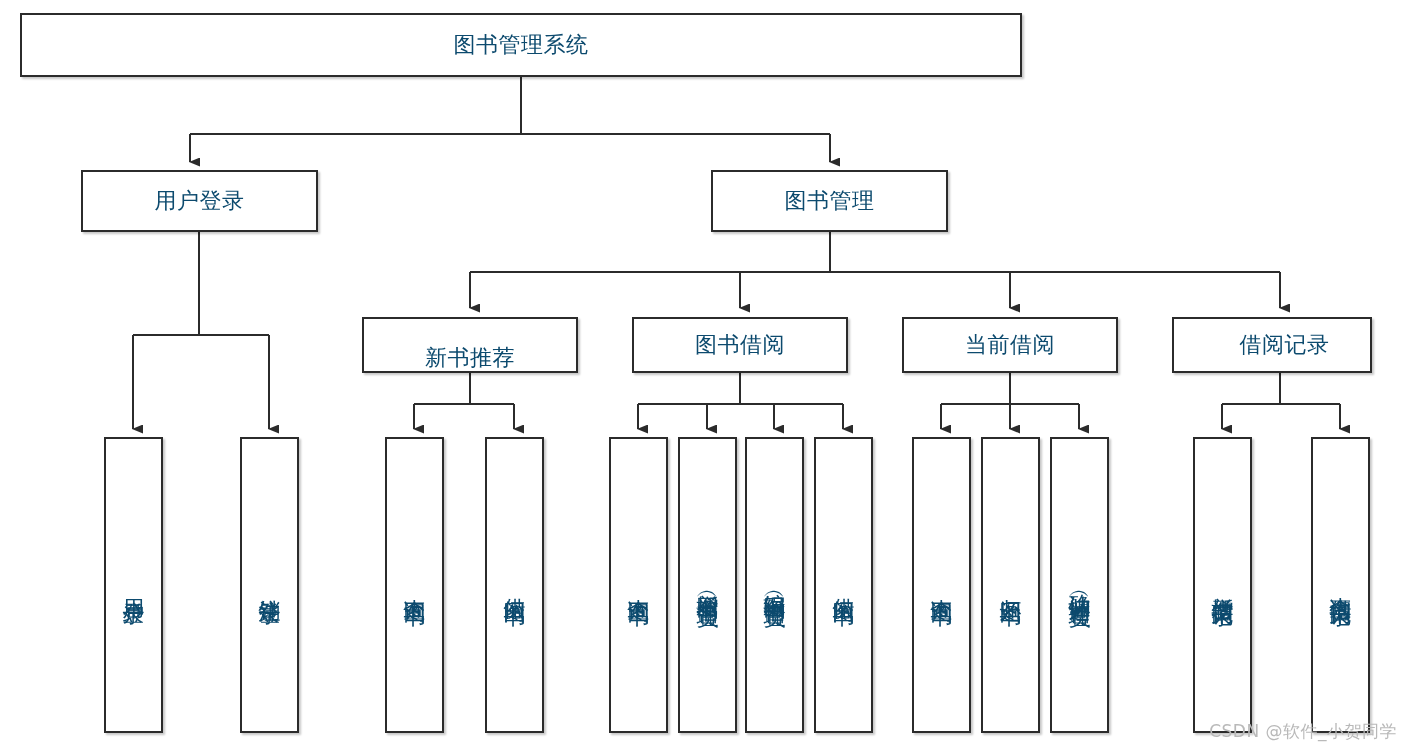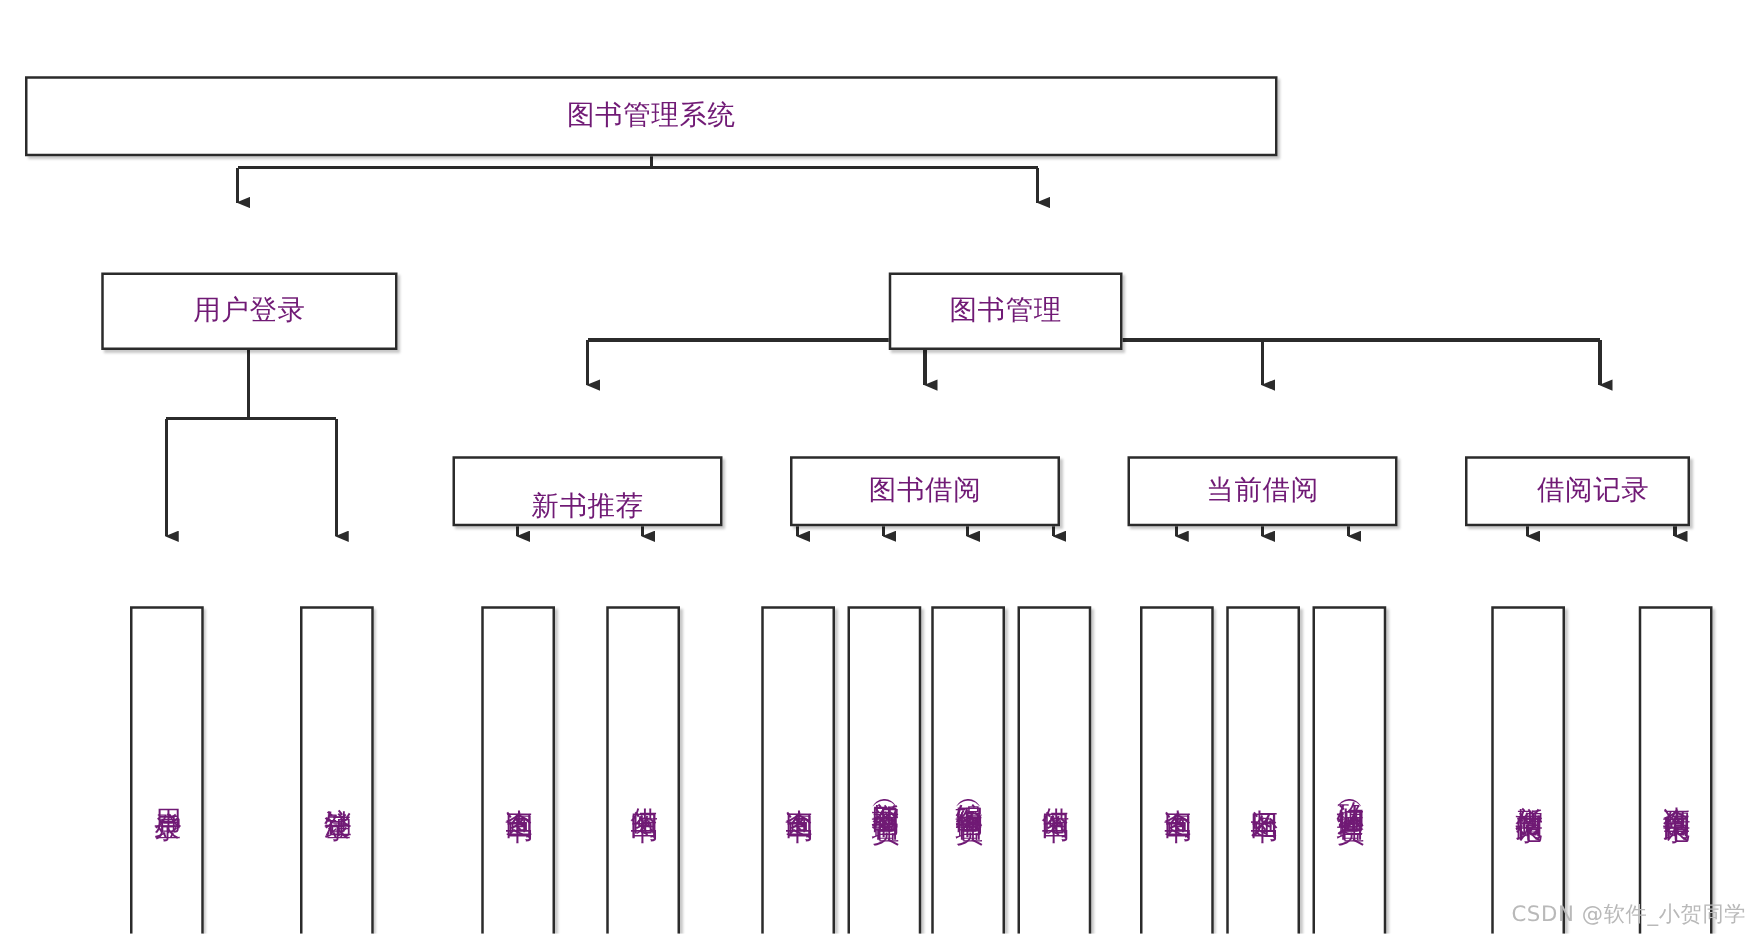--- a/index.html
+++ b/index.html
@@ -27,25 +27,24 @@
   }
   .node {
     position: absolute;
     box-sizing: border-box;
     background: #ffffff;
     border: 2px solid #2b2b2b;
     box-shadow: 2px 2px 2px rgba(0,0,0,0.22);
     display: flex;
     align-items: center;
     justify-content: center;
-    color: #701a75;
+    color: #0c4a6e;
     line-height: 1.18;
     text-align: center;
     z-index: 2;
-    margin-top: 48px;
   }
   .node.horiz {
     font-size: 22px;
     letter-spacing: 0.5px;
   }
   .node.vert {
     writing-mode: vertical-rl;
     text-orientation: upright;
     font-size: 22px;
     letter-spacing: 2px;
@@ -128,34 +127,34 @@
     </g>
   </svg>
 
   <div class="node horiz" style="left:20px; top:13px; width:1002px; height:64px;">
     <span class="node-label">图书管理系统</span>
   </div>
 
   <div class="node horiz" style="left:81px; top:170px; width:237px; height:62px;">
     <span class="node-label">用户登录</span>
   </div>
-  <div class="node horiz" style="left:711px; top:170px; width:187px; height:62px;">
+  <div class="node horiz" style="left:711px; top:170px; width:237px; height:62px;">
     <span class="node-label">图书管理</span>
   </div>
 
   <div class="node horiz" style="left:362px; top:317px; width:216px; height:56px;align-items:flex-end;">
     <span class="node-label">新书推荐</span>
   </div>
   <div class="node horiz" style="left:902px; top:317px; width:216px; height:56px;">
     <span class="node-label">当前借阅</span>
   </div>
   <div class="node horiz" style="left:632px; top:317px; width:216px; height:56px;">
     <span class="node-label">图书借阅</span>
   </div>
-  <div class="node horiz" style="left:1172px; top:317px; width:180px; height:56px;padding-left:25px;">
+  <div class="node horiz" style="left:1172px; top:317px; width:200px; height:56px;padding-left:25px;">
     <span class="node-label">借阅记录</span>
   </div>
 
   <div class="node vert" style="left:104px; top:437px; width:59px; height:296px;">
     <span class="node-label">用户登录</span>
   </div>
   <div class="node vert" style="left:240px; top:437px; width:59px; height:296px;">
     <span class="node-label">注销登录</span>
   </div>
 

